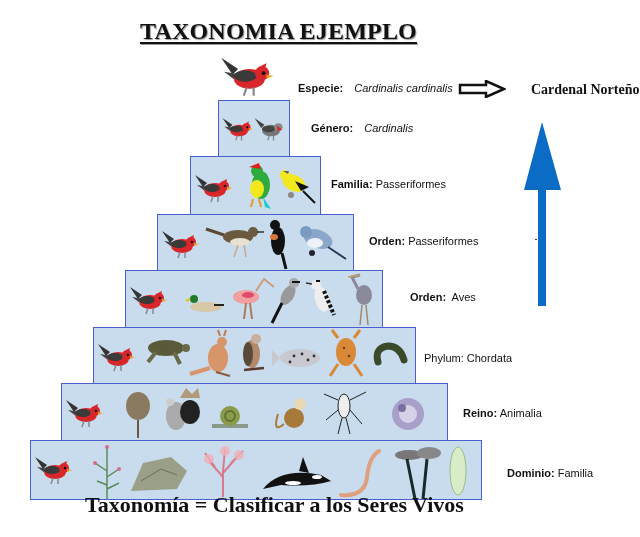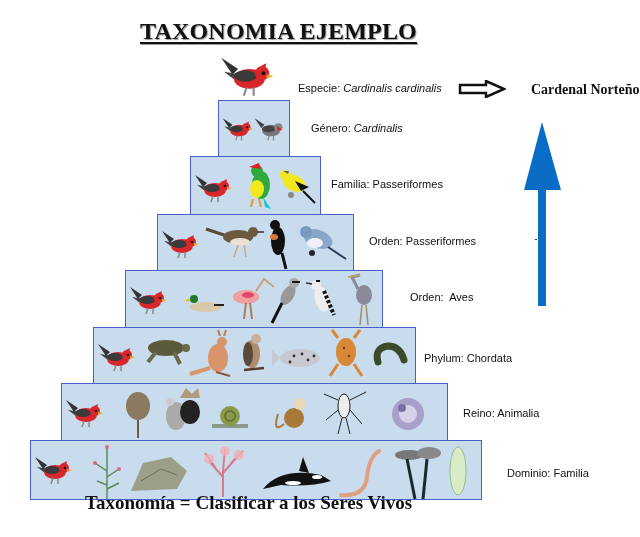--- a/index.html
+++ b/index.html
@@ -17,31 +17,31 @@
   }
   .tier {
     position: absolute; background: #c8dcee;
     border: 1.5px solid #4a5ecf; box-sizing: border-box;
   }
   .tier svg { position: absolute; left: 0; top: 0; }
   .lbl {
     position: absolute; font-family: "Liberation Sans", sans-serif;
     font-size: 11px; color: #111; white-space: nowrap;
   }
-  .lbl b { font-weight: normal; }
-  .lbl i { font-style: italic; }
+  .lbl b { font-weight: bold; }
+  .lbl i { font-style: italic; margin-left: 8px; }
   .common {
     position: absolute; left: 531px; top: 82px;
     font-family: Liberation Serif, serif; font-weight: bold;
     font-size: 14px; color: #111; white-space: nowrap;
   }
   .footer {
     position: absolute; left: 85px; top: 492px;
     font-family: "Liberation Serif", serif; font-weight: bold;
-    font-size: 19px; color: #111; white-space: nowrap;
+    font-size: 22px; color: #111; white-space: nowrap;
   }
   .abs { position: absolute; }
 </style>
 </head>
 <body>
 
 <svg width="0" height="0" style="position:absolute">
   <defs>
     <g id="cardinal">
       <path d="M2 4 L14 12 L10 16 Z" fill="#333"></path>

